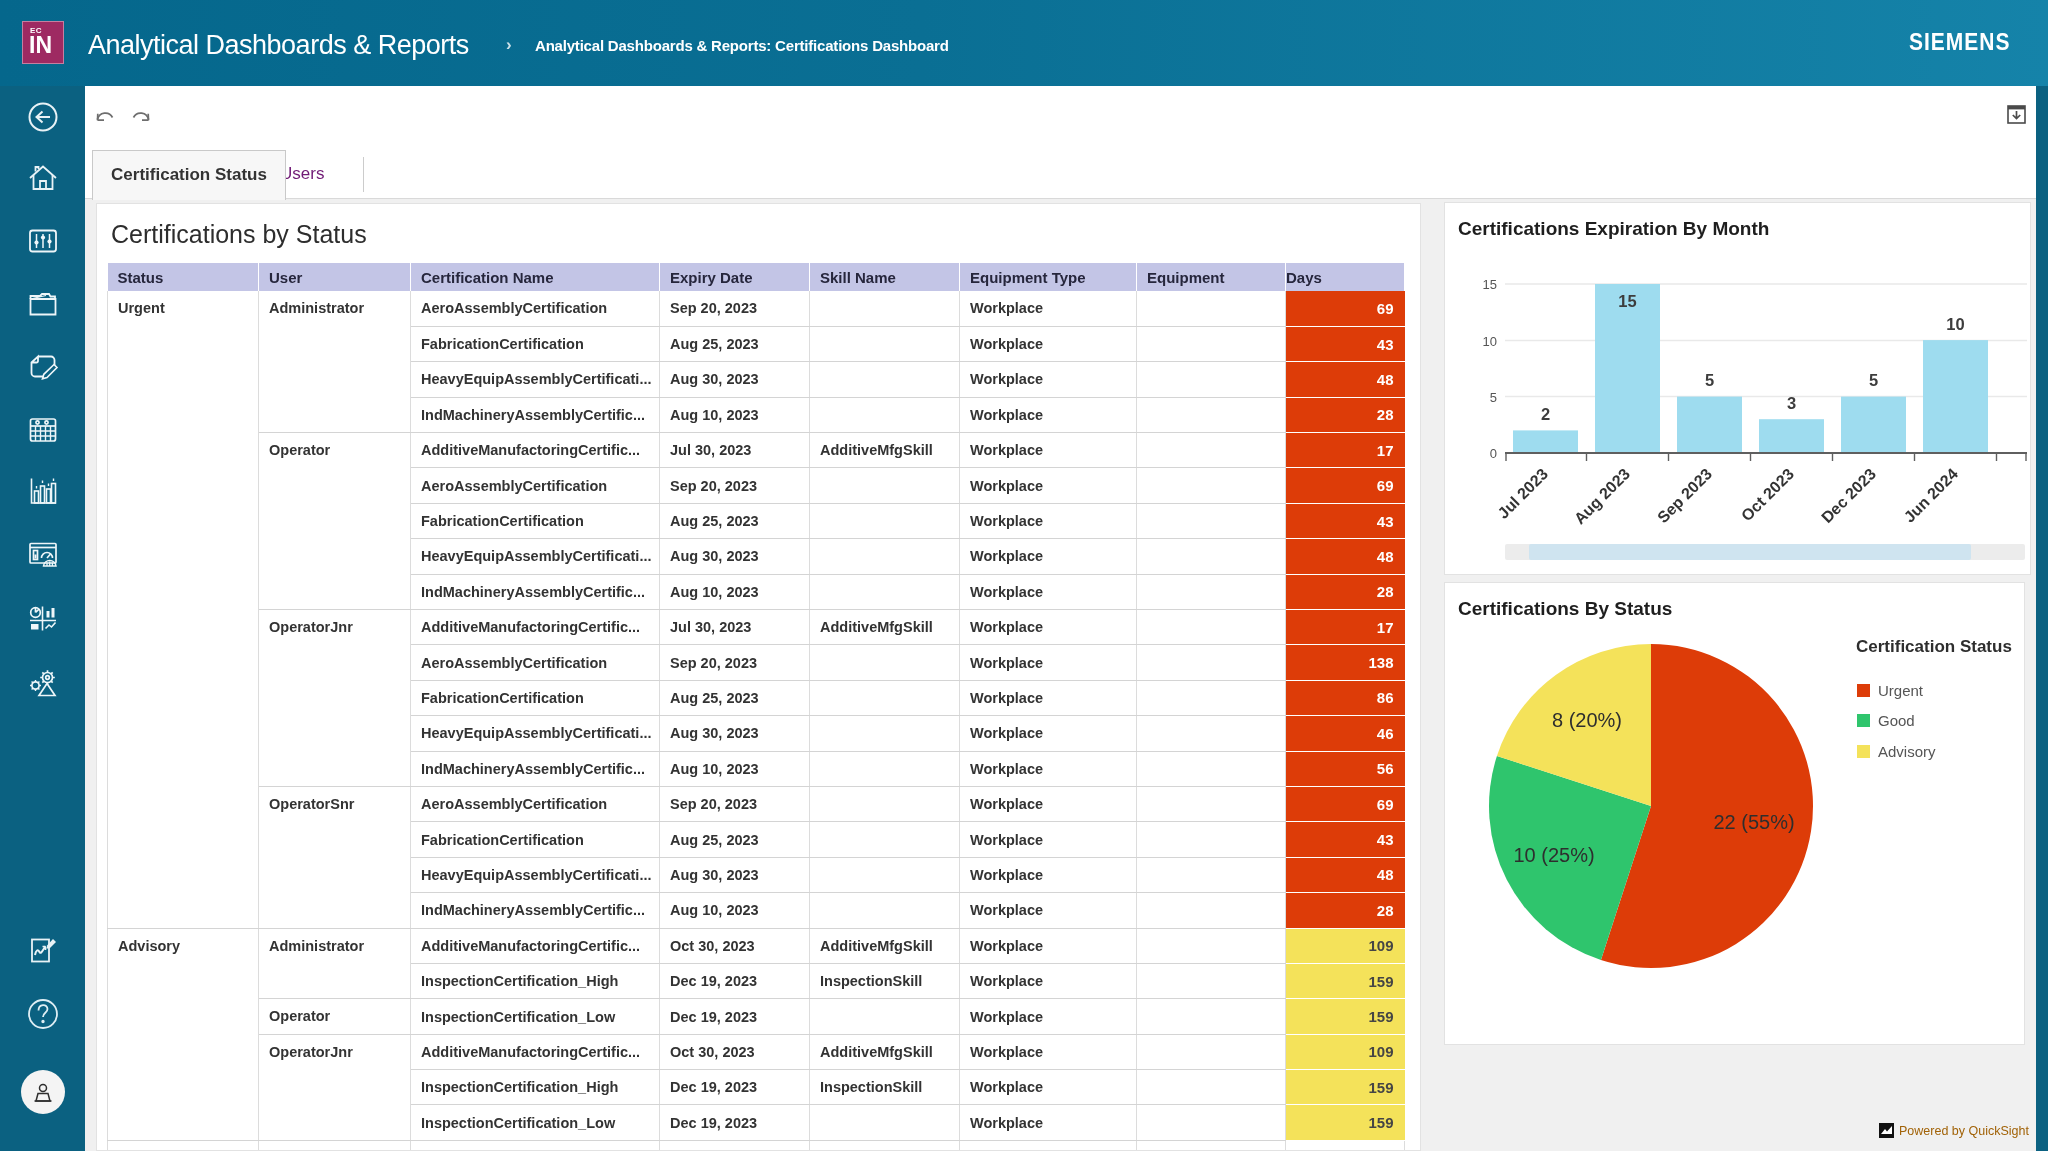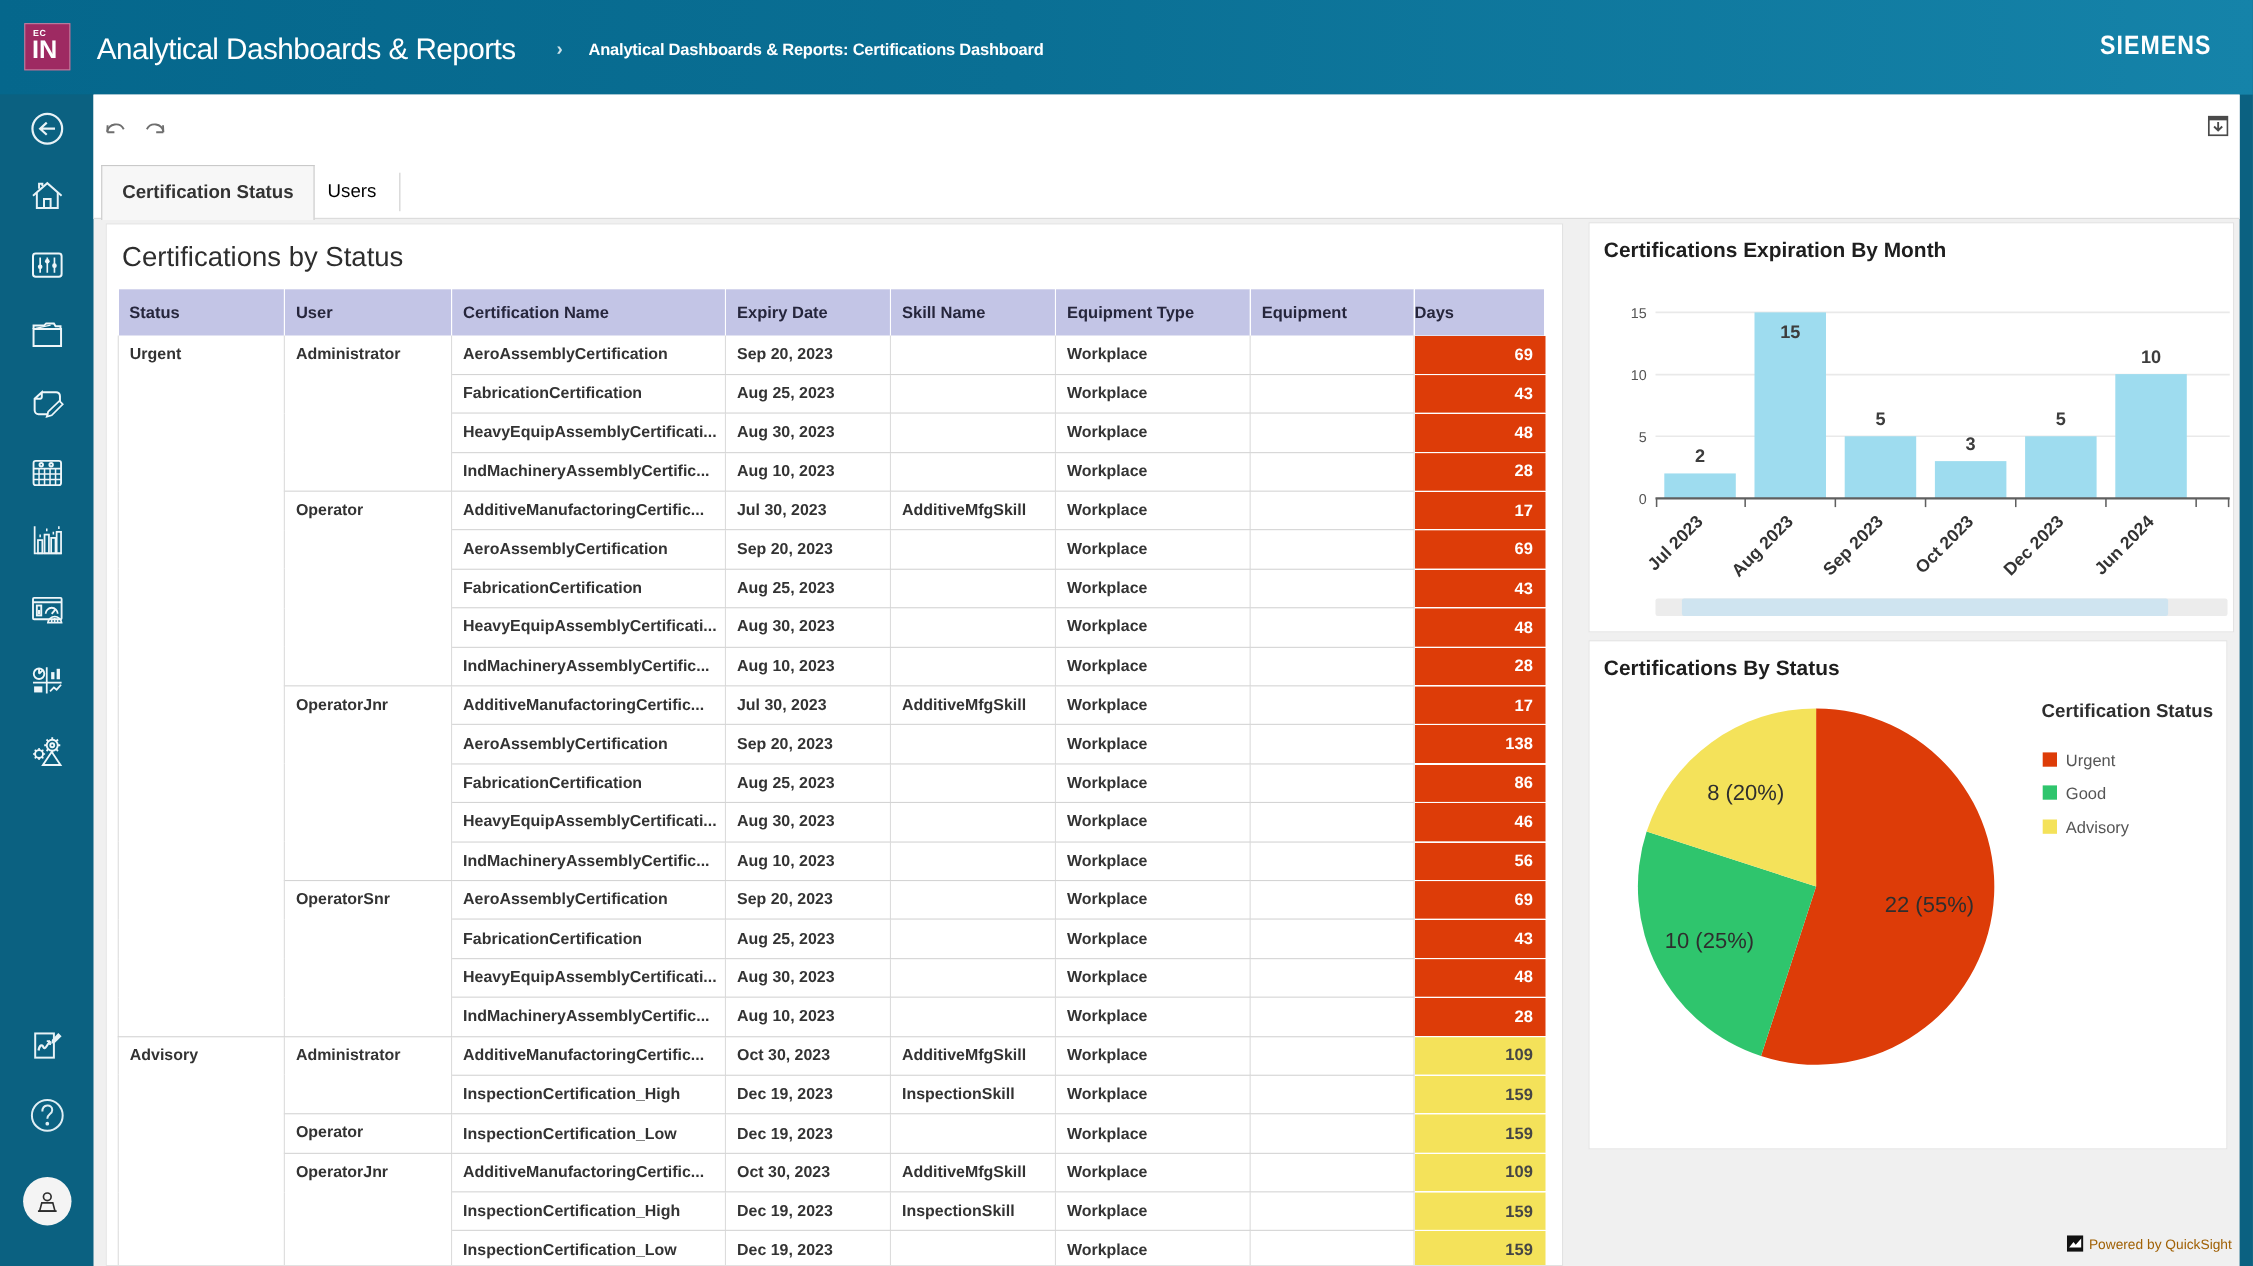--- a/index.html
+++ b/index.html
@@ -14,29 +14,29 @@
 #hchev{position:absolute;left:506px;top:35px;font-size:17px;color:rgba(255,255,255,.8);font-weight:700}
 #hsub{position:absolute;left:535px;top:37px;font-size:15px;font-weight:700;letter-spacing:-0.2px;color:#fff}
 #siemens{position:absolute;left:1909px;top:30px;font-size:21px;font-weight:700;color:#fff;letter-spacing:1px;transform:scaleY(1.15)}
 
 #side{position:absolute;left:0;top:86px;width:85px;height:1065px;background:#0b6181}
 .sic{position:absolute;left:26px}
 
 #content{position:absolute;left:85px;top:86px;width:1951px;height:1065px;background:#f0f0f0}
 #toolbar{position:absolute;left:0;top:0;width:1951px;height:113px;background:#fff;border-bottom:1px solid #d9d9d9}
 #tab1{position:absolute;left:7px;top:64px;width:194px;height:50px;background:#f7f7f7;border:1px solid #c9c9c9;border-bottom:none;z-index:2;font-size:17px;font-weight:700;color:#333;text-align:center;line-height:48px}
-#tab2{position:absolute;left:195px;top:64px;width:80px;height:48px;font-size:17px;color:#000000;text-align:center;line-height:48px}
+#tab2{position:absolute;left:195px;top:64px;width:80px;height:48px;font-size:17px;color:#701a75;text-align:left;line-height:48px}
 #tabdiv{position:absolute;left:278px;top:71px;width:1px;height:35px;background:#ccc}
 
 #card{position:absolute;left:11px;top:117px;width:1325px;height:948px;background:#fff;border:1px solid #e2e2e2;overflow:hidden}
 #cardtitle{position:absolute;left:14px;top:16px;font-size:25px;color:#2d2d2d}
 #tblwrap{position:absolute;left:10px;top:59px}
 table{border-collapse:collapse;table-layout:fixed;width:1297px;font-size:14.5px;color:#333}
 td,th{overflow:hidden;white-space:nowrap;padding:0 0 0 10px;font-weight:700;text-align:left;vertical-align:middle}
-thead th{background:#c3c5e6;height:42px;font-size:15px;color:#26263c;border-right:1px solid rgba(255,255,255,.85)}
+thead th{background:#c3c5e6;height:28px;font-size:15px;color:#26263c;border-right:1px solid rgba(255,255,255,.85)}
 tbody td{height:35.4px;border-right:1px solid #dcdcdc;border-bottom:1px solid #d4d4d4}
 tbody td.c-status,tbody td.c-user{vertical-align:top;padding-top:9px;border-right:1px solid #dcdcdc}
 td.c-status{border-left:1px solid #dcdcdc}
 th.h-days{text-align:left;padding:0 11px 0 0}
 td.c-days{text-align:right;padding:0 11px 0 0;font-size:15px}
 td.red{background:#dd3c08;color:#fff;border-bottom:1.5px solid rgba(255,255,255,.75)!important;border-right:none!important}
 td.yel{background:#f4e25a;color:#454545;border-bottom:1.5px solid rgba(255,255,255,.8)!important;border-right:none!important}
 tr.partial td{height:12px}
 
 #barpanel{position:absolute;left:1359px;top:116px;width:587px;height:373px;background:#fff;border:1px solid #e2e2e2}

